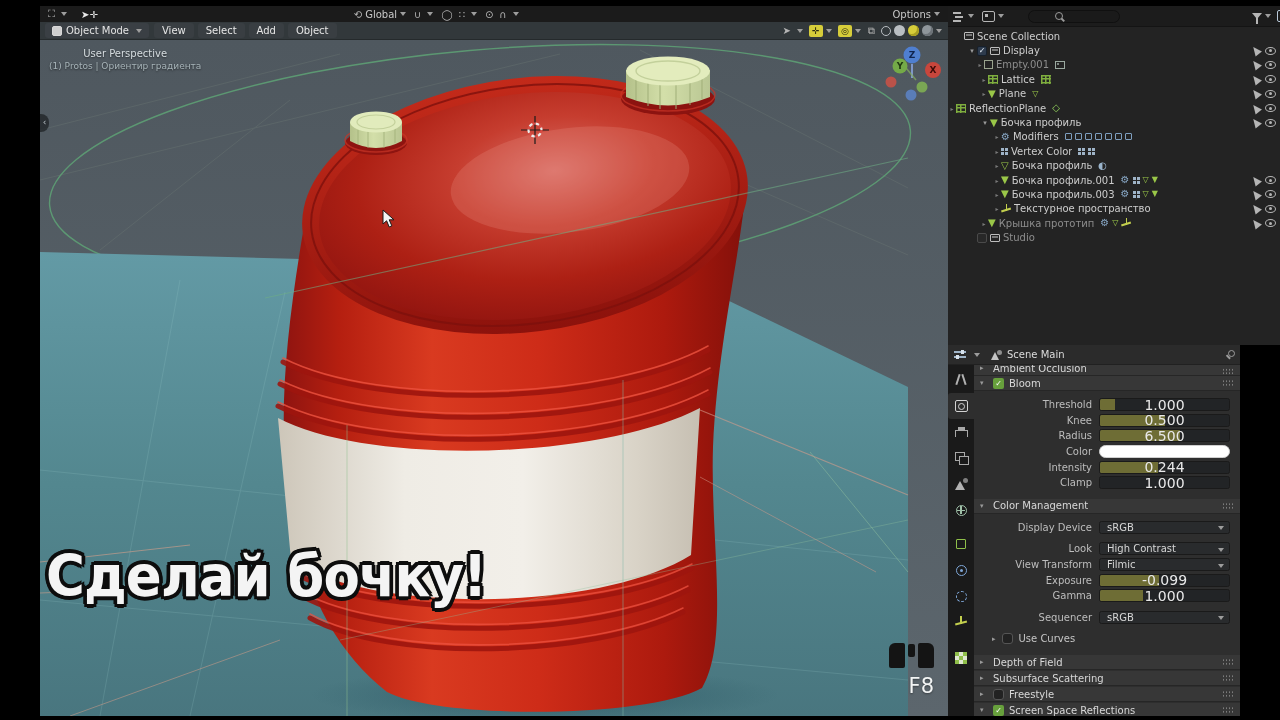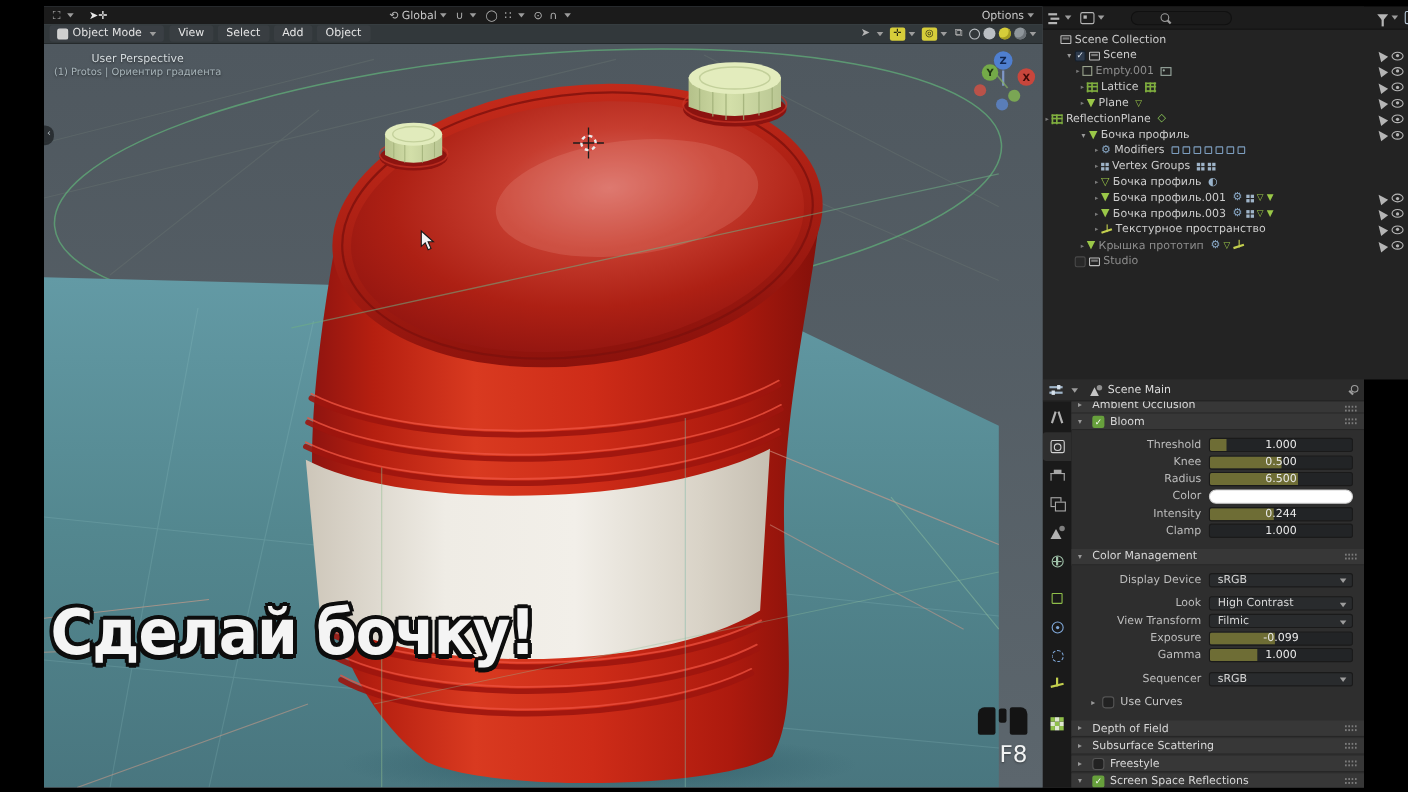--- a/index.html
+++ b/index.html
@@ -153,21 +153,21 @@
   .dots{position:absolute;right:6px;top:50%;width:12px;height:7px;transform:translateY(-50%);
     background:radial-gradient(circle,#7c7c7c 0.8px,transparent 1px) 0 0/3px 3.5px;}
   .greencb{width:11px;height:11px;border-radius:2px;background:#67a03c;color:#fff;font-size:8px;line-height:11px;text-align:center;}
   .fieldblk{padding:6px 0 8px 0;}
   .frow{height:15.6px;display:flex;align-items:center;}
   .frow .flbl{width:118px;text-align:right;padding-right:7px;font-size:10px;color:#bdbdbd;flex:none;}
   .widget{flex:1;margin-right:10px;height:13px;border-radius:2.5px;background:#222426;border:1px solid #1a1a1a;
     position:relative;overflow:hidden;box-sizing:border-box;}
   .widget .fill{position:absolute;left:0;top:0;bottom:0;background:#6e6d35;}
   .widget .val{position:absolute;left:0;right:0;top:0;bottom:0;display:flex;align-items:center;justify-content:center;
-    font-size:10px;color:#e9e9e9;}
+    font-size:14px;color:#e9e9e9;}
   .widget.colorpill{background:#fff;border-radius:7px;border:1px solid #cfcfcf;}
   .widget.dd{background:#292b2d;}
   .widget.dd .ddtext{position:absolute;left:7px;top:0;bottom:0;display:flex;align-items:center;font-size:10px;color:#d6d6d6;}
   .widget.dd .caret{position:absolute;right:5px;top:4.5px;}
   .cbrow{height:15px;display:flex;align-items:center;padding-left:18px;gap:6px;font-size:10px;color:#c6c6c6;}
   .rndbox{width:11px;height:11px;border-radius:3px;background:#222;border:1px solid #555;box-sizing:border-box;}
   .gap6{height:6px;}
   .botpanel{margin-top:1px;}
 </style>
 </head>
@@ -429,21 +429,21 @@
     <div id="ol-rows">
         <div class="orow" style="padding-left: 6px;">
           <span class="twisty"></span>
           <span class="ic ic-collection"></span>
           <span class="lbl">Scene Collection</span>
         </div>
         <div class="orow" style="padding-left: 19px;">
           <span class="twisty">▾</span>
           <span class="cb">✓</span>
           <span class="ic ic-collection"></span>
-          <span class="lbl">Scene</span>
+          <span class="lbl">Display</span>
           <span class="rights">
             <span class="ic ic-cursorarrow"></span>
             <span class="ic ic-eye"></span>
             <span class="ic ic-monitor"></span>
           </span>
         </div>
         <div class="orow dim" style="padding-left: 28px;">
           <span class="mark">▸</span>
           <span class="ic ic-empty"></span>
           <span class="lbl">Empty.001</span>
@@ -515,21 +515,21 @@
             <span class="ic ic-mod"></span>
             <span class="ic ic-mod"></span>
             <span class="ic ic-mod"></span>
             <span class="ic ic-mod"></span>
             <span class="ic ic-mod"></span>
           </span>
         </div>
         <div class="orow" style="padding-left: 45px;">
           <span class="mark">▸</span>
           <span class="ic ic-vg"></span>
-          <span class="lbl">Vertex Groups</span>
+          <span class="lbl">Vertex Color</span>
           <span class="badges">
             <span class="ic ic-vg"></span>
             <span class="ic ic-vg"></span>
           </span>
         </div>
         <div class="orow" style="padding-left: 45px;">
           <span class="mark">▸</span>
           <span class="ic g-tri">▽</span>
           <span class="lbl">Бочка профиль</span>
           <span class="badges">

